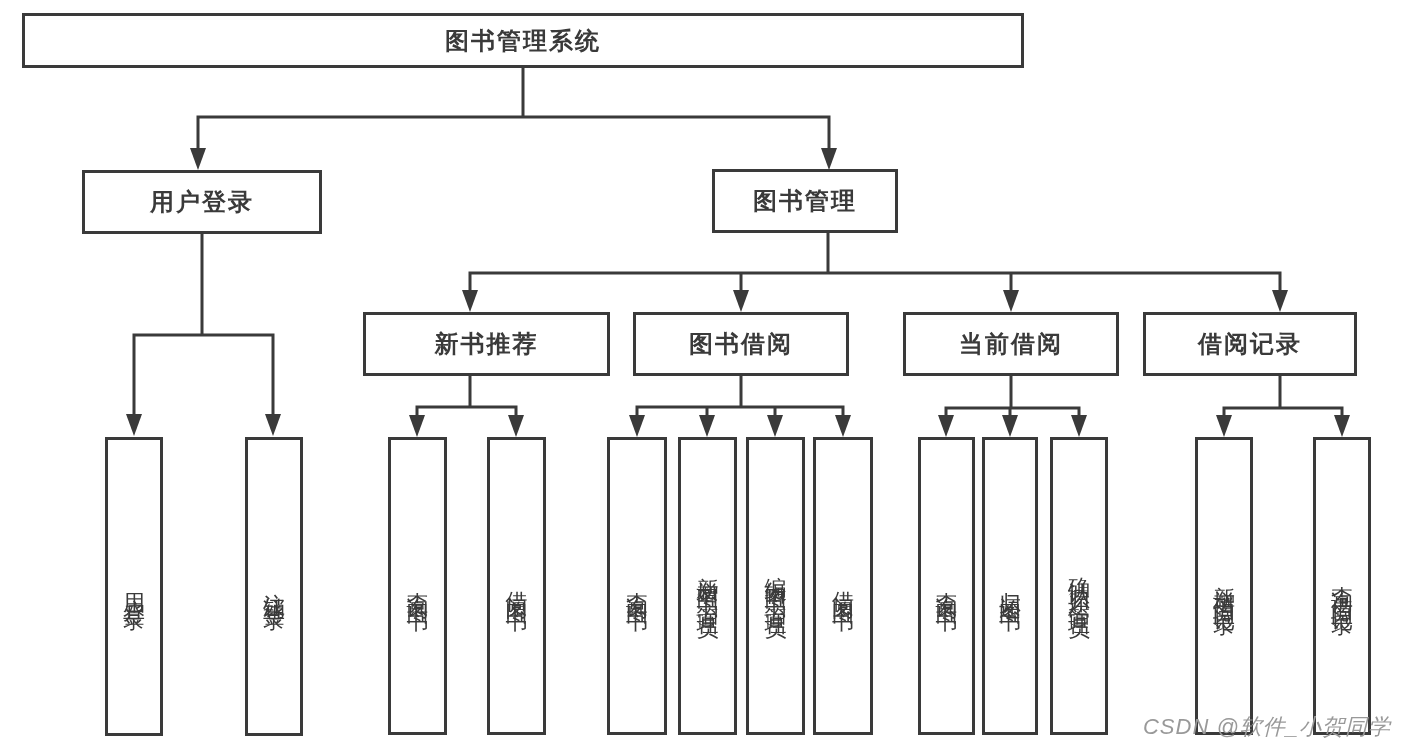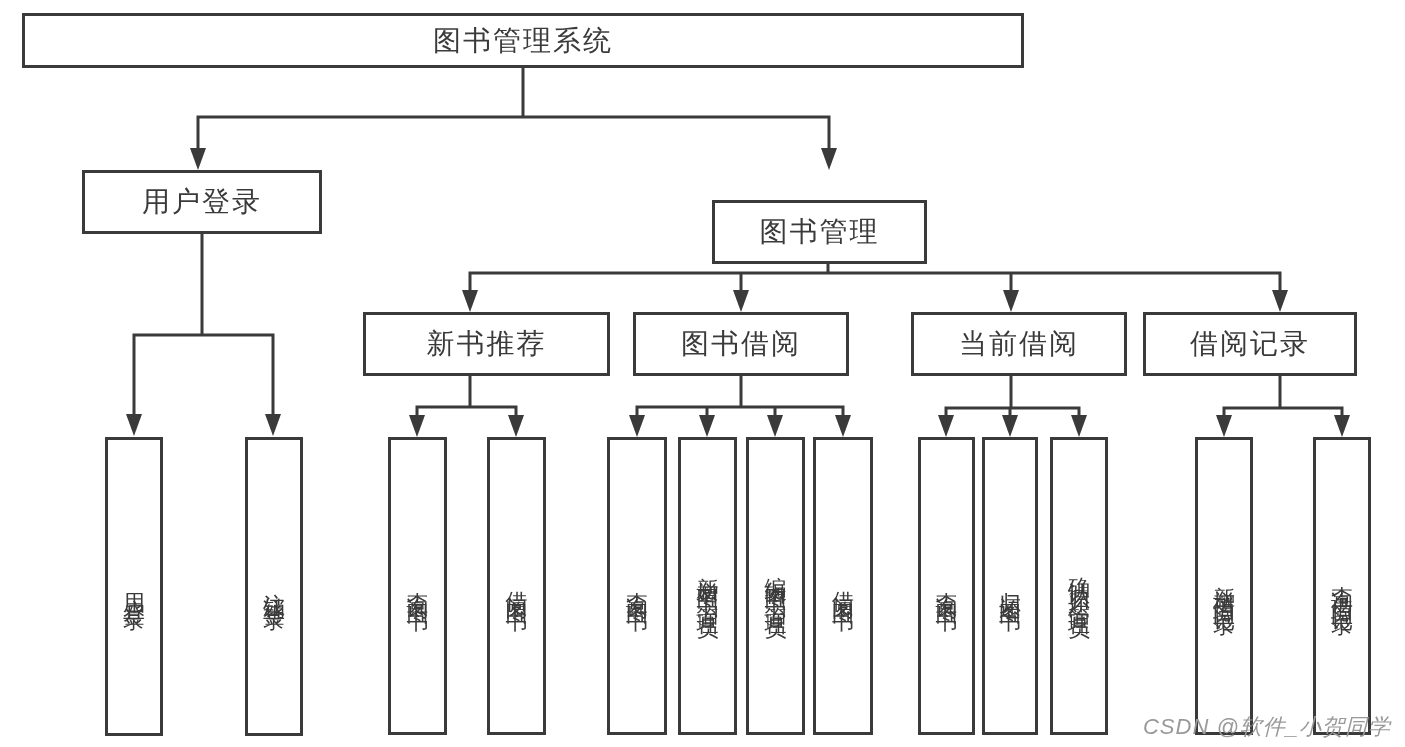--- a/index.html
+++ b/index.html
@@ -6,32 +6,32 @@
   .stage{
     position:relative;width:1405px;height:747px;background:#fff;overflow:hidden;
     font-family:"Liberation Sans","DejaVu Sans",sans-serif;color:#3a3a3a;
   }
   svg.wires{position:absolute;left:0;top:0;z-index:1;}
   .node{
     position:absolute;box-sizing:border-box;z-index:2;
     border:3px solid var(--line,#3a3a3a);background:#fff;
     display:flex;align-items:center;justify-content:center;
   }
-  .h{font-size:28px;letter-spacing:2px;font-weight:400;}
+  .h{font-size:24px;letter-spacing:2px;font-weight:700;}
   .v .vtext{
     writing-mode:vertical-rl;text-orientation:mixed;
     font-size:22px;line-height:1;letter-spacing:6px;
   }
   
   #n-root{left:22px;top:13px;width:1002px;height:55px;}
   #n-user-login{left:82px;top:170px;width:240px;height:64px;}
-  #n-book-mgmt{left:712px;top:169px;width:215px;height:64px;margin-top:31px;}
+  #n-book-mgmt{left:712px;top:169px;width:186px;height:64px;}
   #n-new-rec{left:363px;top:312px;width:247px;height:64px;}
   #n-book-borrow{left:633px;top:312px;width:216px;height:64px;}
-  #n-current-borrow{left:903px;top:312px;width:216px;height:64px;margin-left:8px;}
+  #n-current-borrow{left:903px;top:312px;width:216px;height:64px;}
   #n-borrow-record{left:1143px;top:312px;width:214px;height:64px;}
   
   #n-login{left:105px;top:437px;width:58px;height:299px;}
   #n-logout{left:245px;top:437px;width:58px;height:299px;}
   #n-rec-query{left:388px;top:437px;width:59px;height:298px;}
   #n-rec-borrow{left:487px;top:437px;width:59px;height:298px;}
   #n-bb-query{left:607px;top:437px;width:60px;height:298px;}
   #n-bb-add{left:678px;top:437px;width:59px;height:298px;}
   #n-bb-edit{left:746px;top:437px;width:59px;height:298px;}
   #n-bb-borrow{left:813px;top:437px;width:60px;height:298px;}

